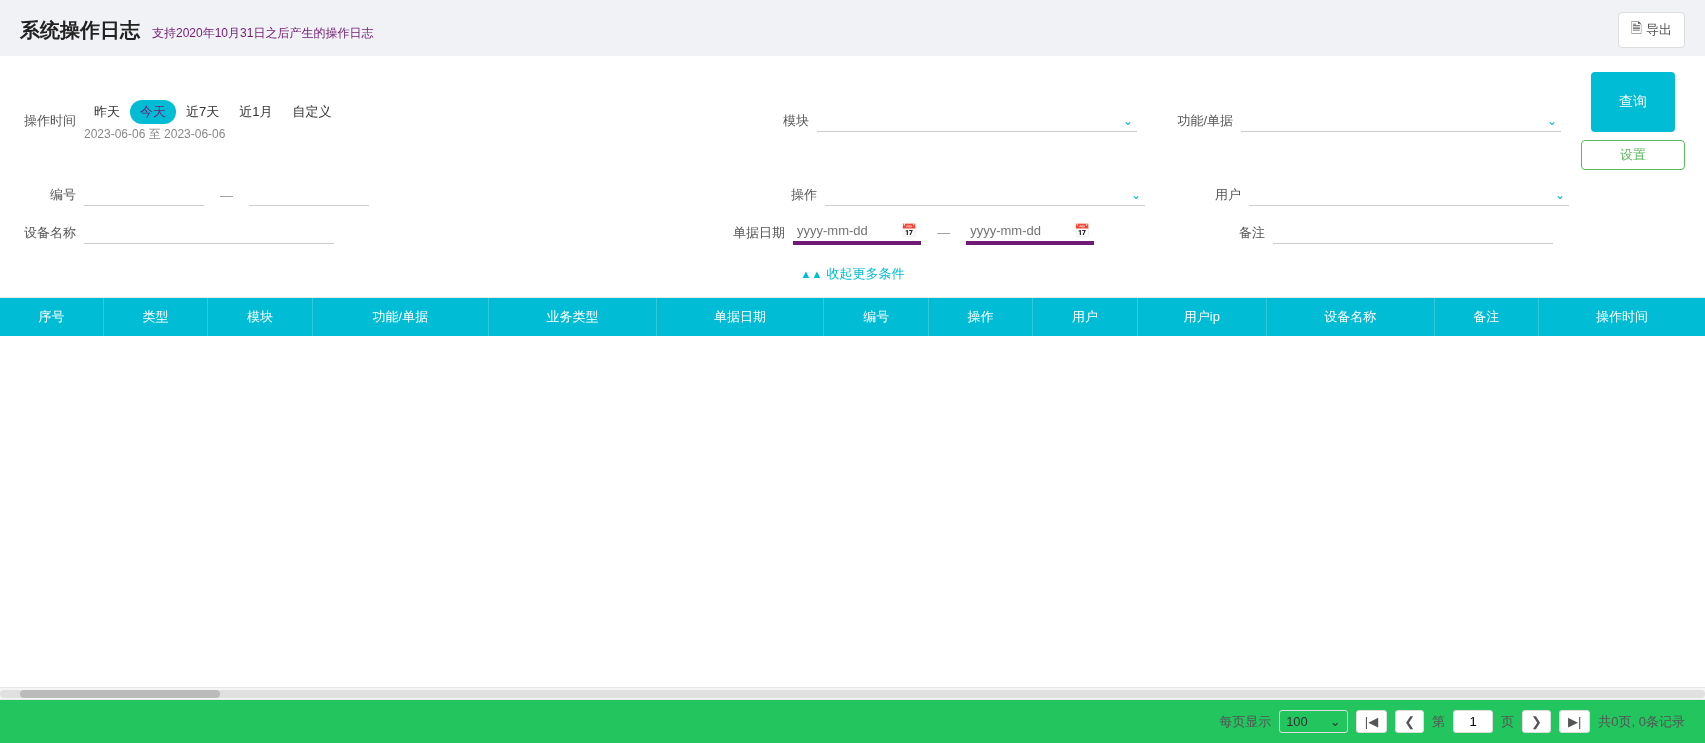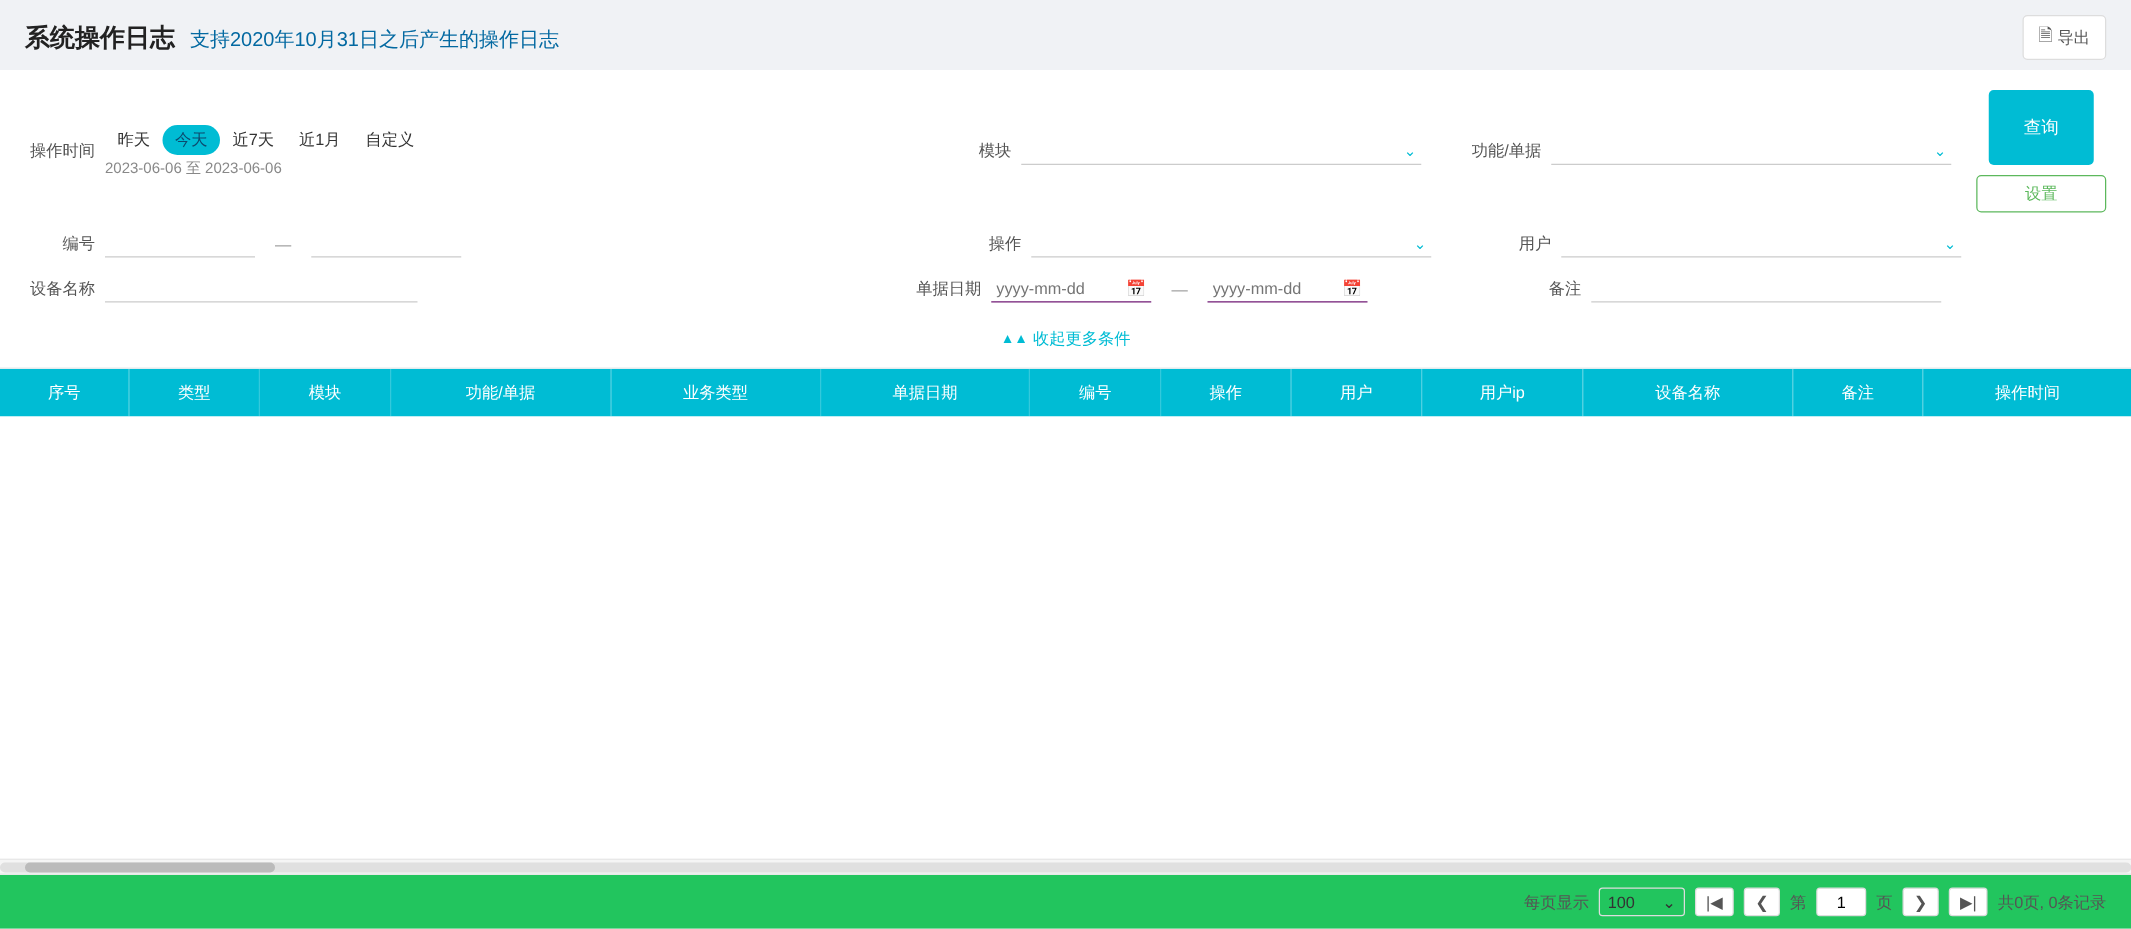--- a/index.html
+++ b/index.html
@@ -4,54 +4,54 @@
   <style>
     * { box-sizing: border-box; margin: 0; padding: 0; }
     body { font-family: "Microsoft YaHei", Arial, sans-serif; font-size: 13px; background: #f0f2f5; color: #333; }
     
     .page-container { width: 1705px; min-height: 743px; background: #f0f2f5; display: flex; flex-direction: column; }
     
     
     .page-header { display: flex; align-items: center; justify-content: space-between; padding: 12px 20px 8px 20px; background: #f0f2f5; }
     .page-title-area { display: flex; align-items: baseline; gap: 12px; }
     .page-title { font-size: 20px; font-weight: bold; color: #222; }
-    .page-subtitle { font-size: 16px; color: #0369a1; text-align: center; }
+    .page-subtitle { font-size: 12px; color: #701a75; text-align: center; }
     .export-btn { display: flex; align-items: center; gap: 4px; background: white; border: 1px solid #ddd; border-radius: 4px; padding: 5px 12px; cursor: pointer; font-size: 13px; color: #555; }
     .export-icon { font-size: 14px; }
 
     
     .filter-area { background: white; margin: 0 0 0 0; padding: 16px 20px 10px 20px; border-bottom: 1px solid #e8e8e8; }
     
     .filter-row { display: flex; align-items: center; margin-bottom: 14px; gap: 0; }
     
     .filter-item { display: flex; align-items: center; gap: 8px; }
     .filter-label { color: #555; font-size: 13px; white-space: nowrap; min-width: 56px; text-align: right; }
     
     
     .time-filter-group { display: flex; align-items: center; gap: 0; }
     .time-btn { padding: 3px 10px; border: none; background: transparent; cursor: pointer; font-size: 13px; color: #333; border-radius: 3px; }
-    .time-btn.active { background: #00bcd4; color: #0c4a6e; border-radius: 12px; padding: 3px 10px; }
+    .time-btn.active { background: #00bcd4; color: #701a75; border-radius: 12px; padding: 3px 10px; }
     .time-range-text { color: #888; font-size: 12px; margin-top: 2px; display: block; }
     
     .time-filter-wrapper { display: flex; flex-direction: column; }
     
     
     .filter-input { border: none; border-bottom: 1px solid #ccc; outline: none; padding: 3px 4px; font-size: 13px; color: #333; background: transparent; width: 160px; }
     .filter-input::placeholder { color: #bbb; }
     
     
     .filter-select { display: flex; align-items: center; border-bottom: 1px solid #ccc; padding: 3px 4px; min-width: 220px; cursor: pointer; justify-content: space-between; }
     .filter-select-wide { min-width: 320px; }
     .select-placeholder { color: #bbb; font-size: 13px; flex: 1; }
     .chevron-icon { color: #00bcd4; font-size: 12px; }
     
     .filter-divider { color: #999; margin: 0 8px; }
     
     
-    .date-input-wrapper { display: flex; align-items: center; border-bottom: 1px solid #701a75; padding: 3px 4px; }
+    .date-input-wrapper { display: flex; align-items: center; border-bottom: 4px solid #701a75; padding: 3px 4px; }
     .date-input { border: none; outline: none; font-size: 13px; color: #bbb; background: transparent; width: 100px; }
     .calendar-icon { color: #00bcd4; font-size: 13px; cursor: pointer; margin-left: 4px; }
     
     
     .query-btn { background: #00bcd4; color: white; border: none; border-radius: 4px; padding: 21px 28px; font-size: 14px; cursor: pointer; font-weight: 500; }
     .settings-btn { background: white; color: #5cb85c; border: 1px solid #5cb85c; border-radius: 4px; padding: 5px 38px; font-size: 13px; cursor: pointer; margin-top: 4px; }
     
     .btn-group { display: flex; flex-direction: column; gap: 4px; align-items: center; }
     
     

